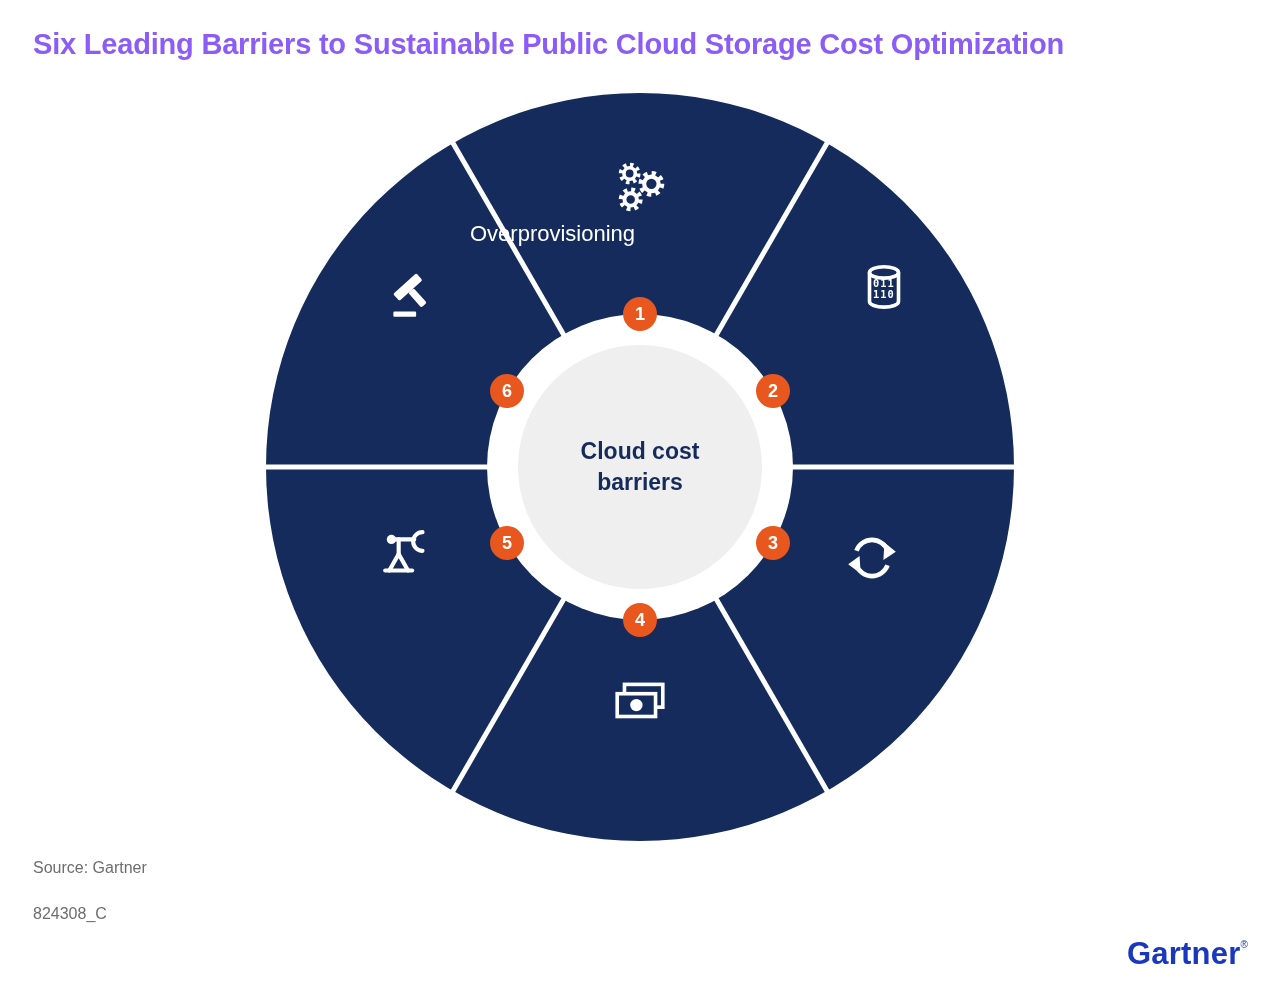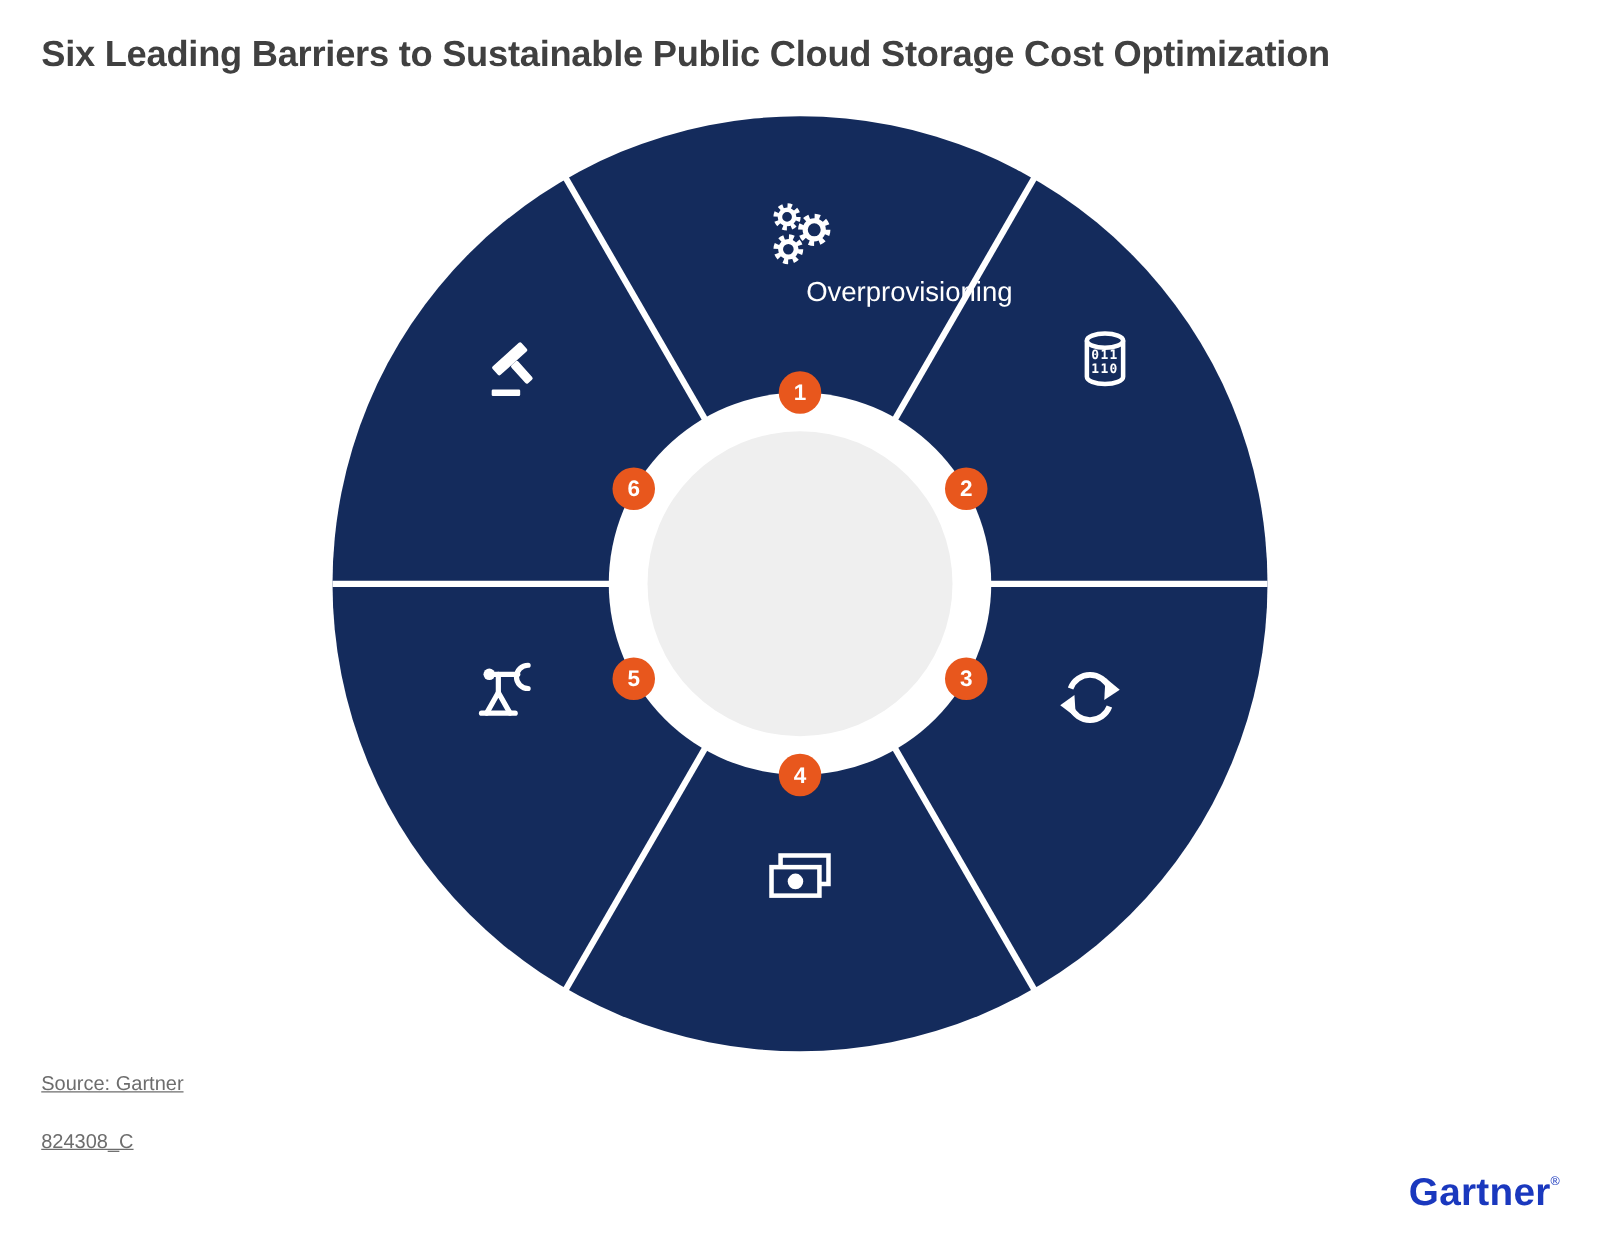--- a/index.html
+++ b/index.html
@@ -1,35 +1,35 @@
 <!DOCTYPE html>
 <html><head>
 <meta charset="utf-8">
 <style>
   * { margin: 0; padding: 0; box-sizing: border-box; }
   html, body { width: 1280px; height: 987px; background: #ffffff; overflow: hidden; }
   body { position: relative; font-family: "Liberation Sans", sans-serif; }
 
   .page-title {
     position: absolute; left: 33px; top: 28px;
-    font-size: 29px; font-weight: 700; color: #404040;
+    font-size: 29px; font-weight: 700; color: #8b5cf6;
     letter-spacing: -0.2px;
   }
 
   .wheel { position: absolute; left: 265px; top: 92px; width: 750px; height: 750px; }
   .wheel-svg { position: absolute; left: 0; top: 0; }
 
   .seg-icon {
     position: absolute; width: 58px; height: 58px;
     transform: translate(-50%, -50%);
   }
   .seg-label {
     position: absolute; transform: translate(-50%, -50%);
     color: #ffffff; font-size: 22px; line-height: 31px;
-    text-align: right; white-space: pre-line; width: 300px;
+    text-align: left; white-space: pre-line; width: 300px;
   }
 
   .center-label {
     position: absolute; left: 375px; top: 375px;
     transform: translate(-50%, -50%);
     width: 230px; text-align: center; white-space: pre-line;
     color: #142B5C; font-size: 23px; font-weight: 700; line-height: 31px;
   }
 
   .badge {
@@ -52,21 +52,21 @@
   .seg6-icon { left: 147px; top: 202px; }
   .seg6-label { left: 132px; top: 277px; }
 
   .badge1 { left: 375px; top: 222px; }
   .badge2 { left: 508px; top: 299px; }
   .badge3 { left: 508px; top: 451px; }
   .badge4 { left: 375px; top: 528px; }
   .badge5 { left: 242px; top: 451px; }
   .badge6 { left: 242px; top: 299px; }
 
-  .footer { position: absolute; left: 33px; top: 859px; color: #6D6D6D; font-size: 16px; text-decoration: underline; }
+  .footer { position: absolute; left: 33px; top: 859px; color: #6D6D6D; font-size: 16px; }
   .footer .line2 { margin-top: 28px; }
 
   .logo {
     position: absolute; right: 32px; top: 936px;
     color: #1A38BE; font-size: 31px; font-weight: 700; letter-spacing: 0.2px;
   }
   .logo sup { font-size: 10px; font-weight: 400; vertical-align: 16px; }
 
   .icon-text { font-family: "DejaVu Sans Mono", monospace; font-weight: 700; }
 </style>
@@ -152,20 +152,22 @@
   <div class="seg-icon seg6-icon">
     <svg width="58" height="58" viewBox="0 0 56 56">
       <g fill="#fff" transform="rotate(-42 25 21)">
         <rect x="9" y="16" width="30" height="9" rx="1.5"></rect>
         <rect x="20.5" y="25" width="7" height="19" rx="1.5"></rect>
       </g>
       <rect x="10" y="45" width="22" height="5" rx="1" fill="#fff"></rect>
     </svg>
   </div>
 
+  <div class="center-label">Cloud cost
+barriers</div>
 
   <div class="badge badge1">1</div>
   <div class="badge badge2">2</div>
   <div class="badge badge3">3</div>
   <div class="badge badge4">4</div>
   <div class="badge badge5">5</div>
   <div class="badge badge6">6</div>
 
 </div>
 

